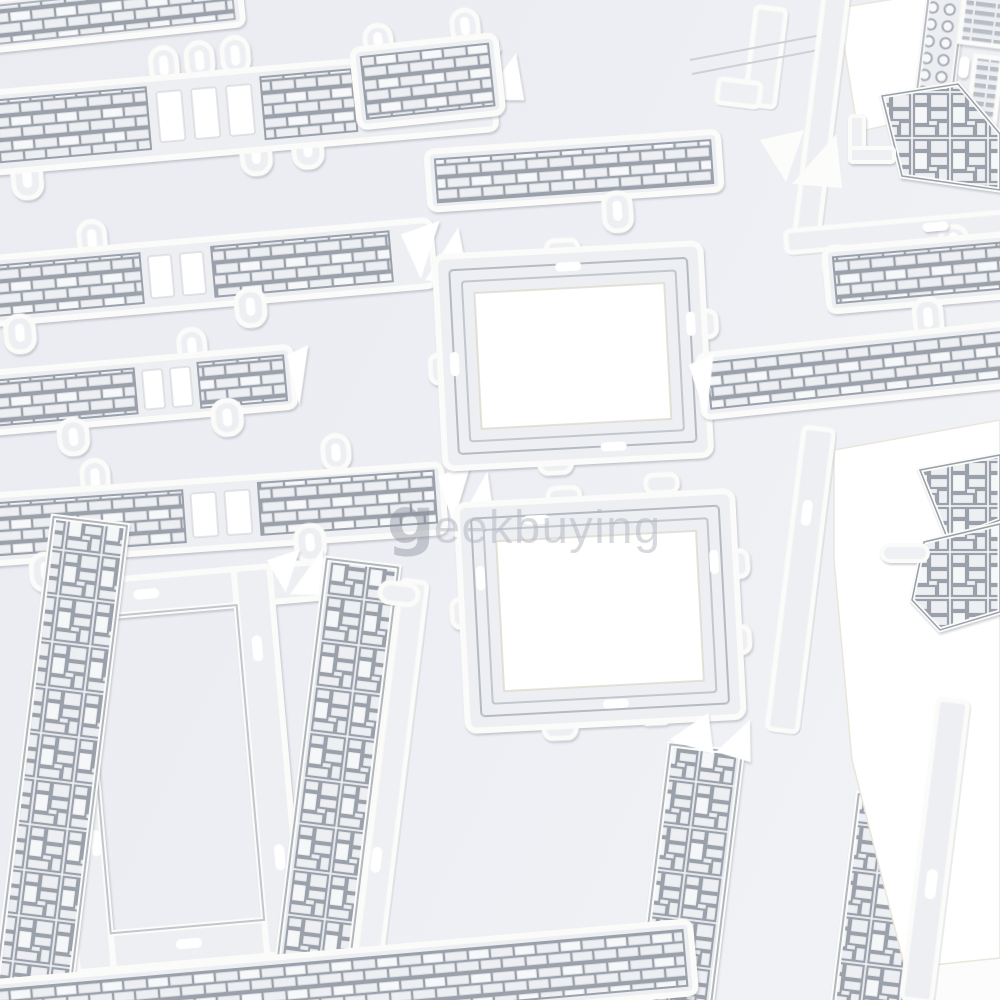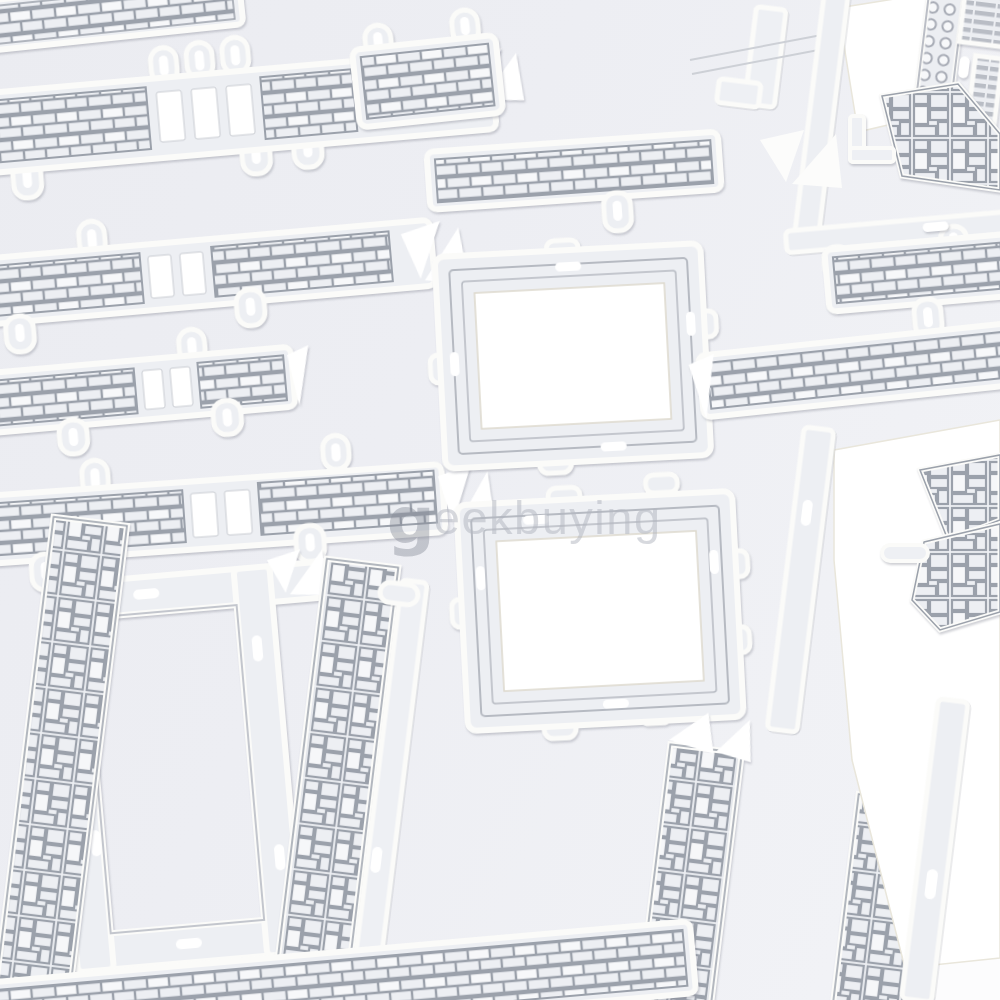--- a/index.html
+++ b/index.html
@@ -9,21 +9,21 @@
     background:linear-gradient(115deg,#ebecf1 0%,#edeef3 40%,#f0f1f5 75%,#f2f3f7 100%);
   }
   .stage svg{position:absolute;left:0;top:0;}
   .pc{filter:drop-shadow(1.6px 2.4px 0.9px rgba(128,131,144,.38));}
   .pc2{filter:drop-shadow(1px 1.6px 0.6px rgba(128,131,144,.3));}
   .wm{position:absolute;left:388px;top:494px;display:flex;align-items:flex-start;
       pointer-events:none;z-index:5;}
   .wm-g{font-family:"DejaVu Sans",sans-serif;font-weight:700;font-size:64px;line-height:.85;
         color:rgba(134,138,150,.42);transform:scaleX(1.05);}
   .wm-rest{font-family:"Liberation Sans",sans-serif;font-weight:400;font-size:47px;line-height:1;
-        color:rgba(178,182,192,.52);letter-spacing:1.5px;}
+        color:rgba(178,182,192,.52);letter-spacing:1.5px;margin-top:9px;}
 </style>
 </head>
 <body>
 
 <div class="stage">
 <svg width="1000" height="1000" viewBox="0 0 1000 1000">
   <defs>
     <pattern id="brickA" width="46" height="24" patternUnits="userSpaceOnUse">
       <rect width="46" height="24" fill="#edeff3"></rect>
       <rect x="11" y="1.5" width="22" height="10" fill="#ffffff" opacity="0.55"></rect>

